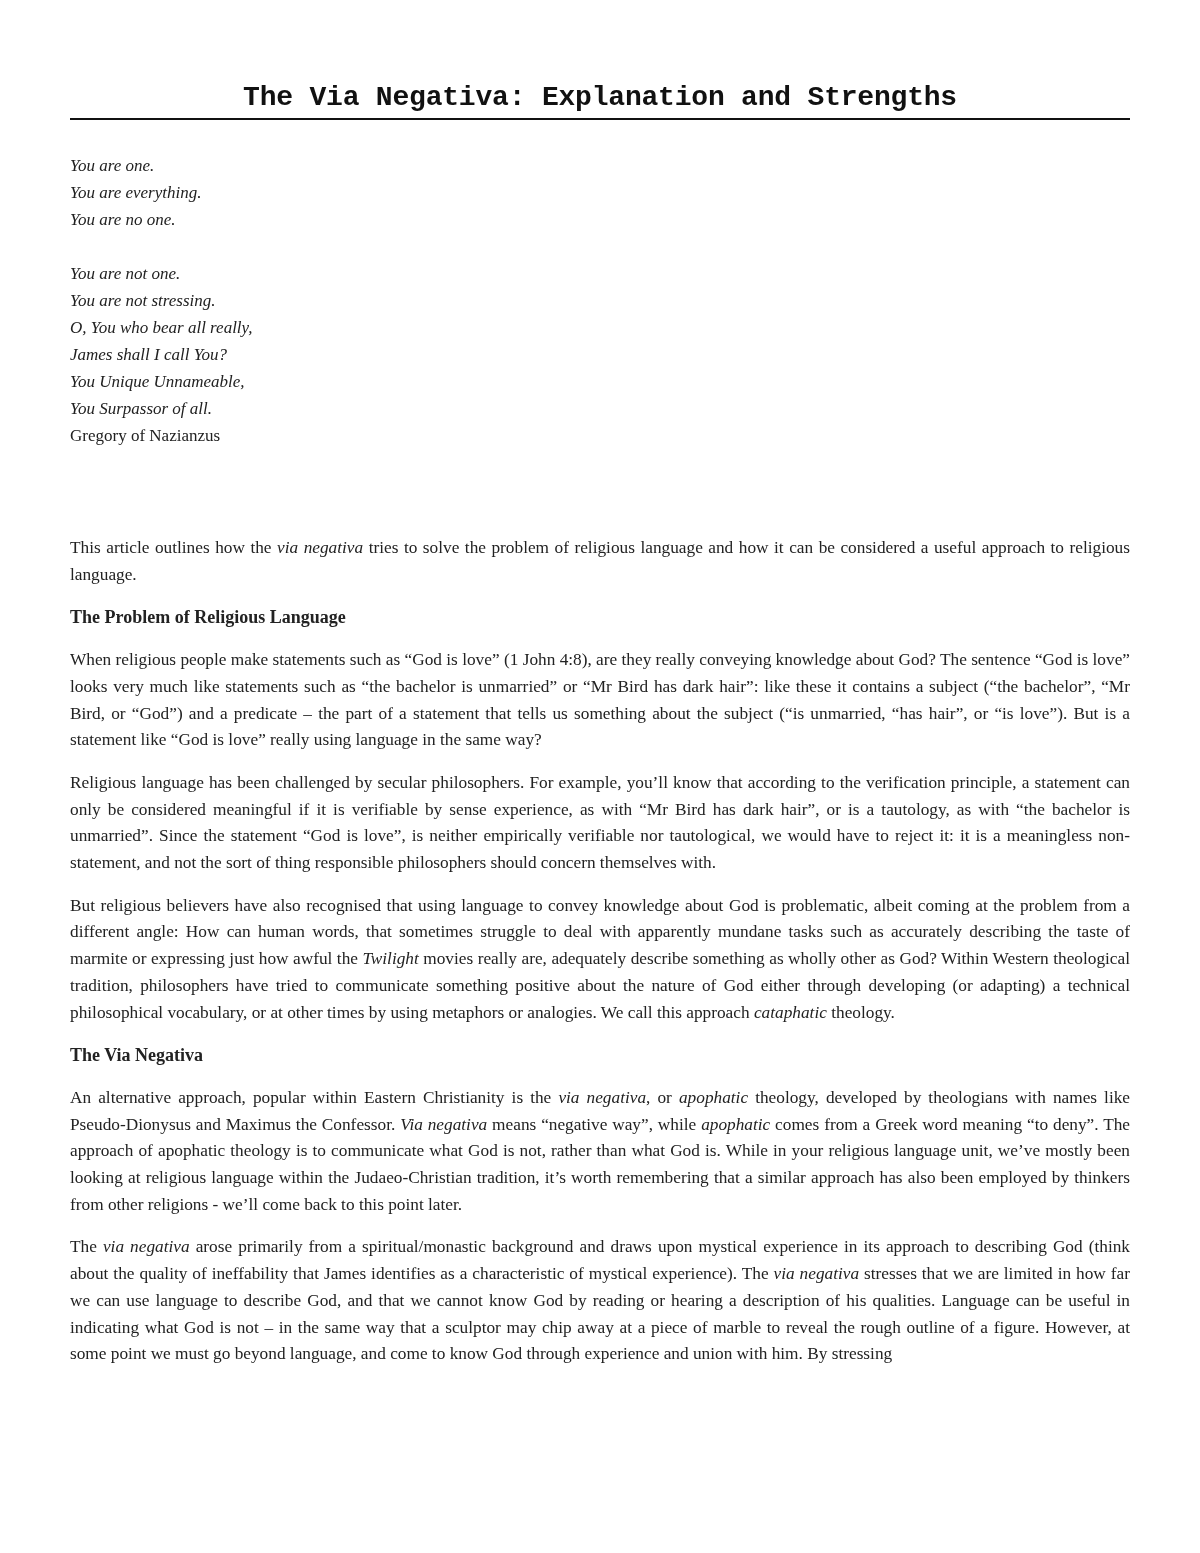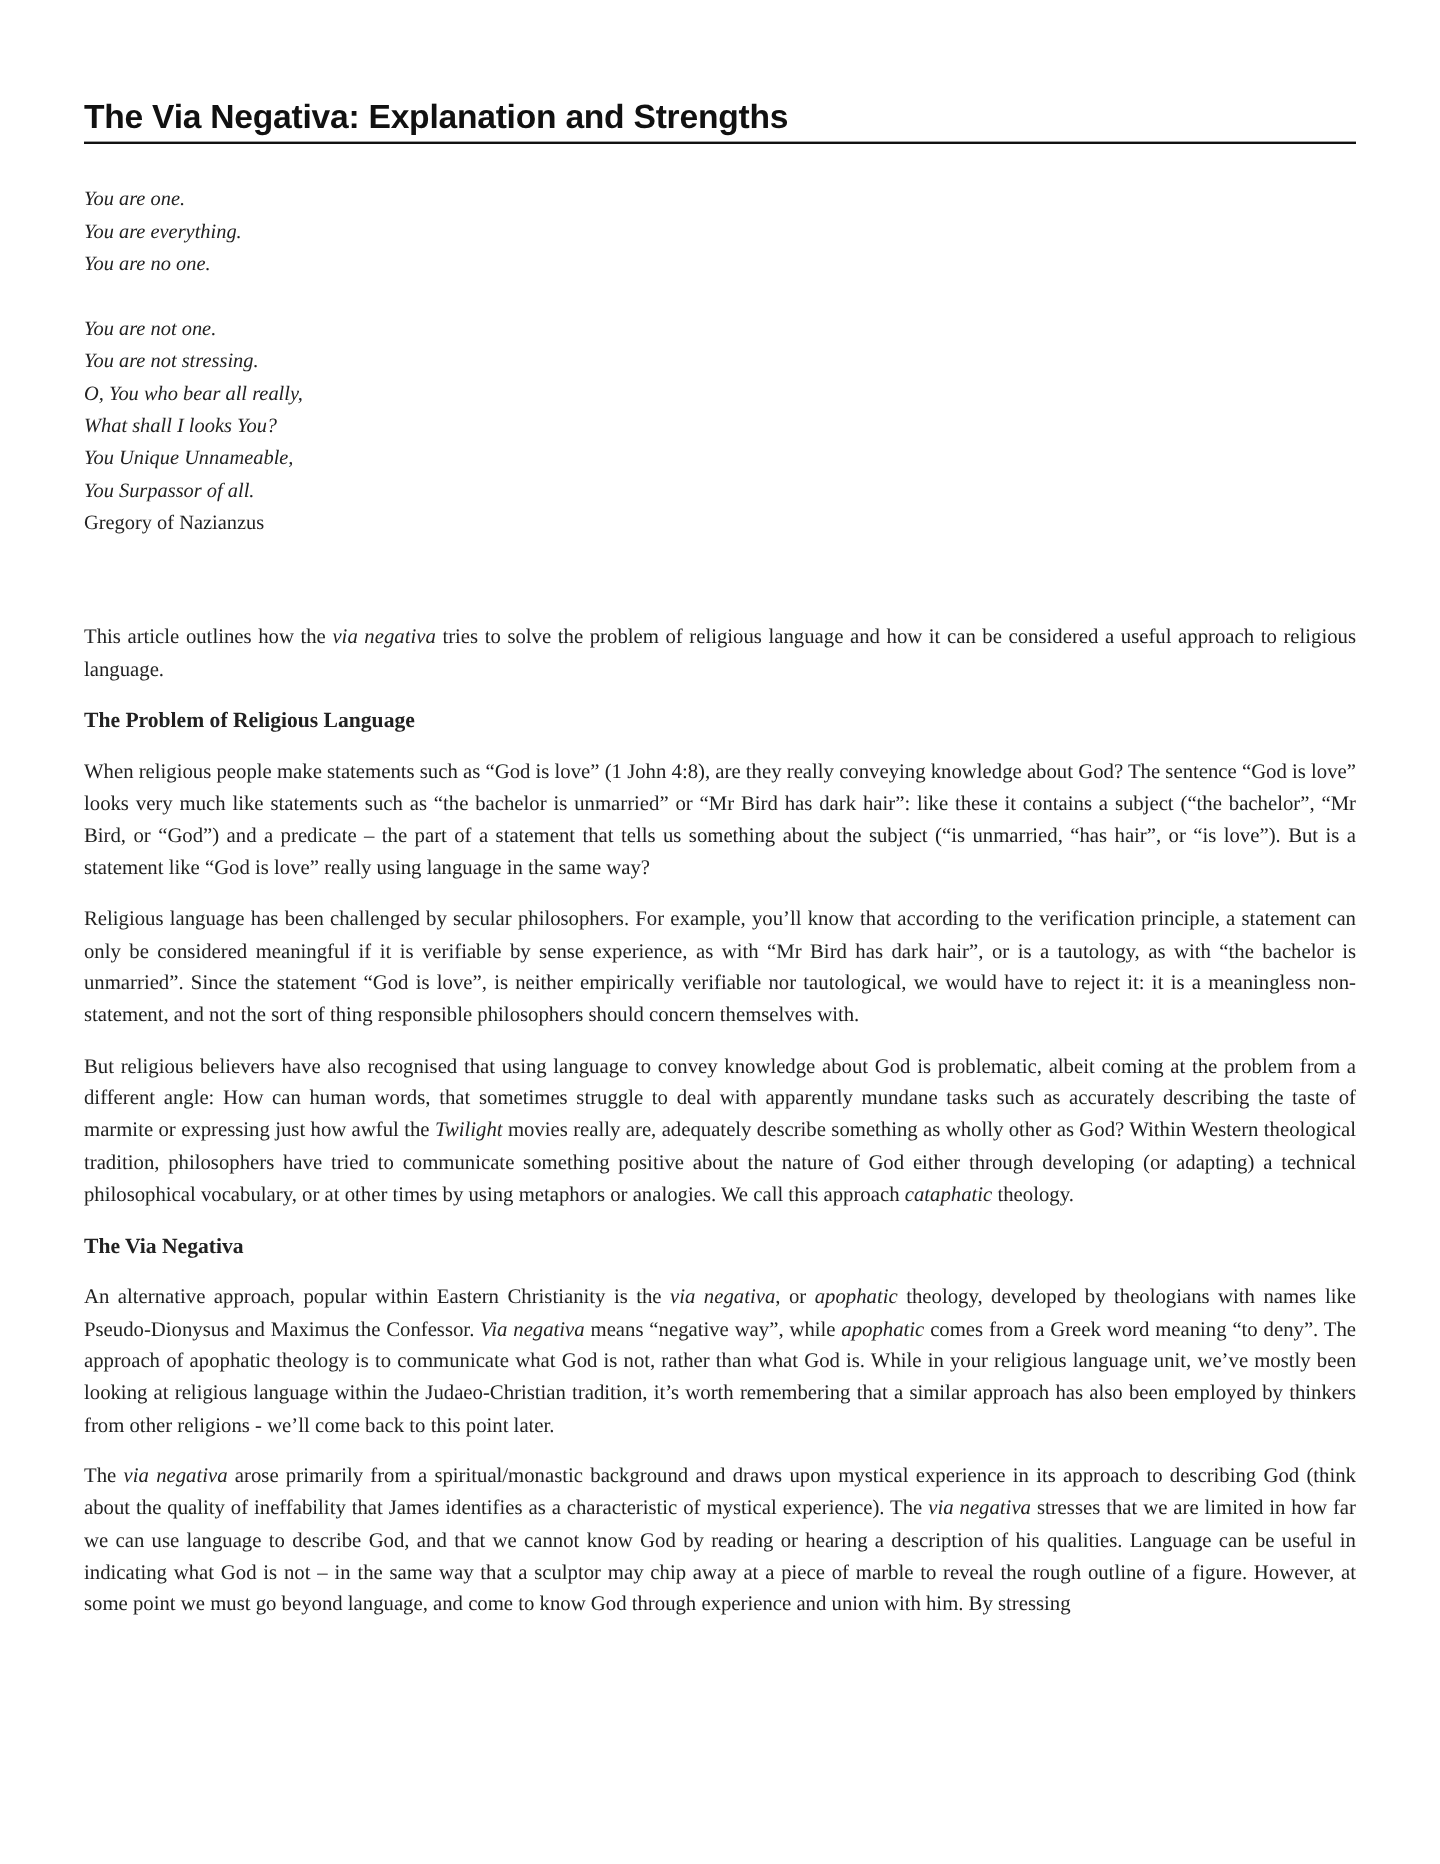--- a/index.html
+++ b/index.html
@@ -1,32 +1,32 @@
 <!DOCTYPE html>
 <html><head>
 <meta charset="utf-8">
 <style>
   html, body { margin: 0; padding: 0; background: #ffffff; }
   body { width: 1200px; height: 1553px; overflow: hidden; position: relative; color: #1a1a1a; }
   .page { position: absolute; left: 70px; top: 0; width: 1060px; }
   .title {
     position: absolute; left: 0; top: 80px; width: 1060px;
-    font-family: Liberation Sans, sans-serif; font-weight: bold; font-size: 28px;
-    color: #111; letter-spacing: -0.2px; margin: 0; line-height: 36px;
+    font-family: Liberation Mono, monospace; font-weight: bold; font-size: 28px;
+    color: #111; letter-spacing: -0.2px; margin: 0; line-height: 36px; text-align: center;
   }
   .title-rule { position: absolute; left: 0; top: 118px; width: 1060px; height: 0; border-top: 2.5px solid #111; }
   .poem {
     position: absolute; left: 0; top: 152px; width: 1060px; text-align: left;
     font-family: "Liberation Serif", serif; font-style: italic; font-size: 17px; line-height: 27px; color: #222;
   }
   .poem .line { display: block; height: 27px; }
   .poem .gap { display: block; height: 27px; }
   .poem .author { display: block; font-style: normal; font-weight: normal; height: 27px; }
   .body-text {
-    position: absolute; left: 0; top: 518px; width: 1060px;
+    position: absolute; left: 0; top: 535px; width: 1060px;
     font-family: "Liberation Serif", serif; font-size: 17.3px; line-height: 26.7px; color: #222;
     text-align: justify;
   }
   .body-text p { margin: 0 0 16px 0; }
   .body-text h2 { margin: 0 0 16px 0; font-size: 18px; font-weight: bold; line-height: 26.7px; }
   .body-text em { font-style: italic; }
 </style>
 </head>
 <body>
 
@@ -36,21 +36,21 @@
 
   <div class="poem">
     <div id="poem-lines">
         <span class="line">You are one.</span>
         <span class="line">You are everything.</span>
         <span class="line">You are no one.</span>
         <span class="gap"></span>
         <span class="line">You are not one.</span>
         <span class="line">You are not stressing.</span>
         <span class="line">O, You who bear all really,</span>
-        <span class="line">What shall I looks You?</span>
+        <span class="line">James shall I call You?</span>
         <span class="line">You Unique Unnameable,</span>
         <span class="line">You Surpassor of all.</span>
       </div>
     <span class="author">Gregory of Nazianzus</span>
   </div>
 
   <div class="body-text" id="body-text">
       <p><span>This article outlines how the </span><em>via negativa</em><span> tries to solve the problem of religious language and how it can be considered a useful approach to religious language.</span></p>
       <h2><span>The Problem of Religious Language</span></h2>
       <p><span>When religious people make statements such as “God is love” (1 John 4:8), are they really conveying knowledge about God? The sentence “God is love” looks very much like statements such as “the bachelor is unmarried” or “Mr Bird has dark hair”: like these it contains a subject (“the bachelor”, “Mr Bird, or “God”) and a predicate – the part of a statement that tells us something about the subject (“is unmarried, “has hair”, or “is love”). But is a statement like “God is love” really using language in the same way?</span></p>

